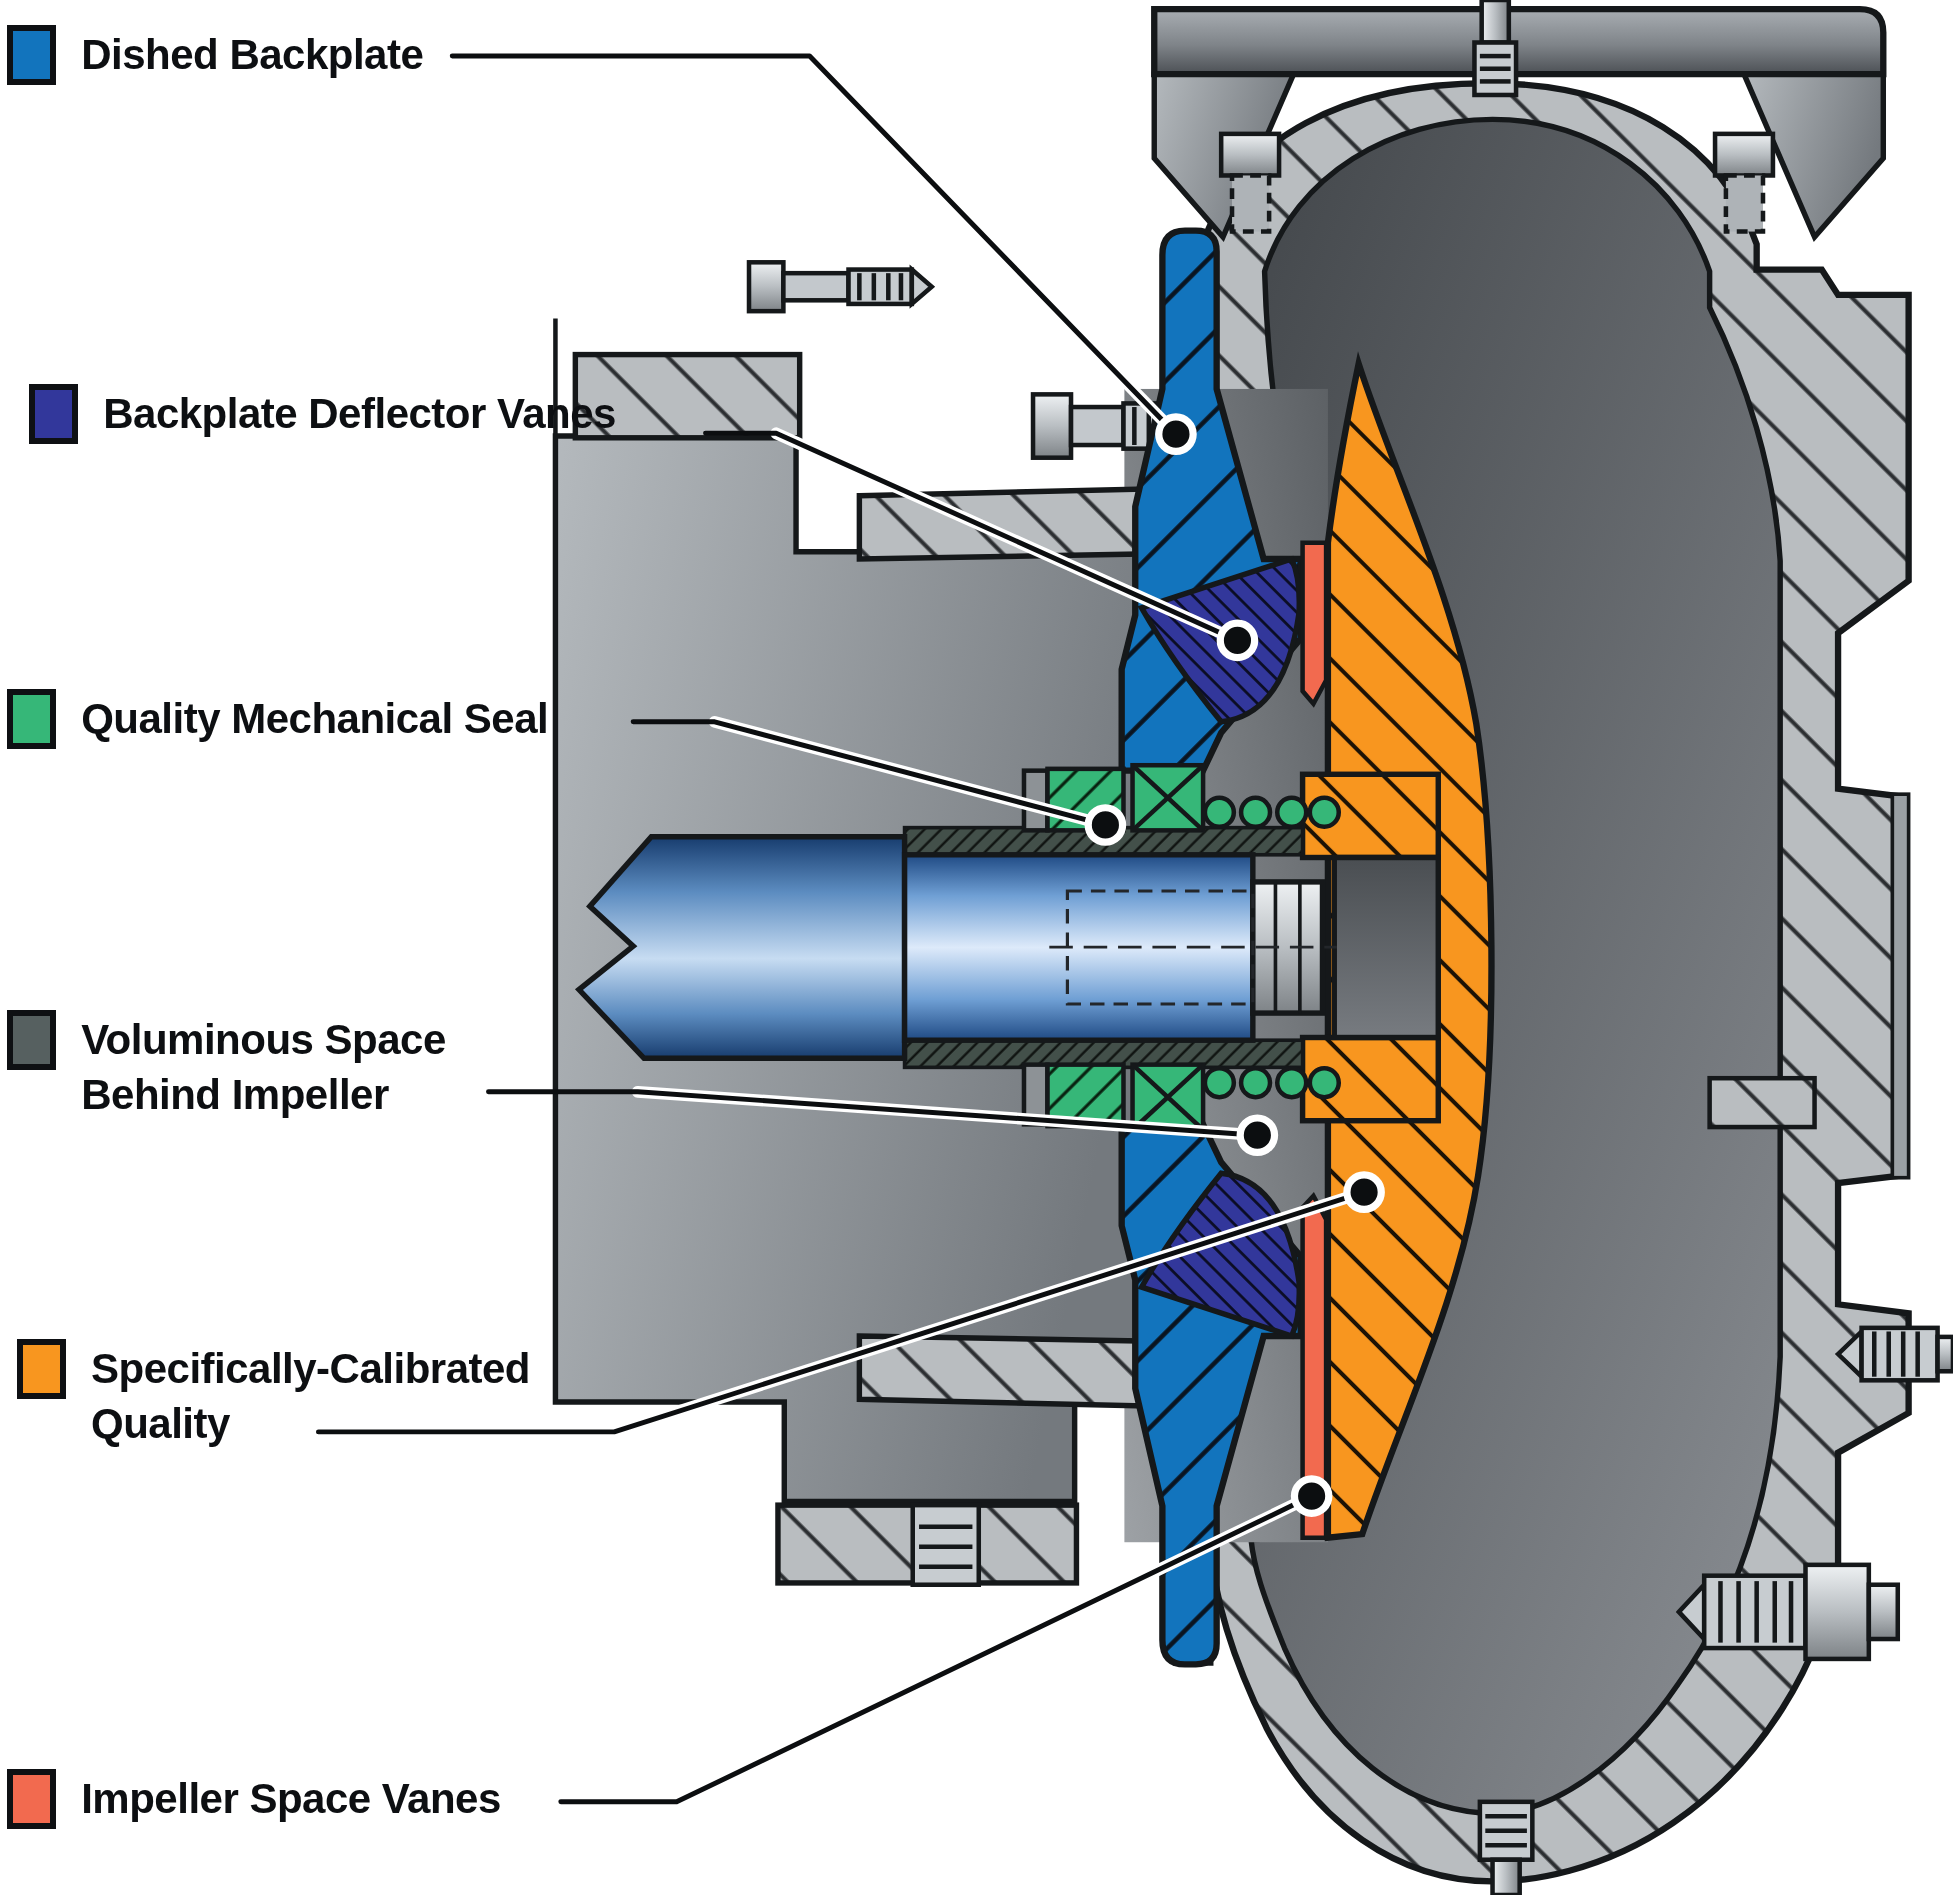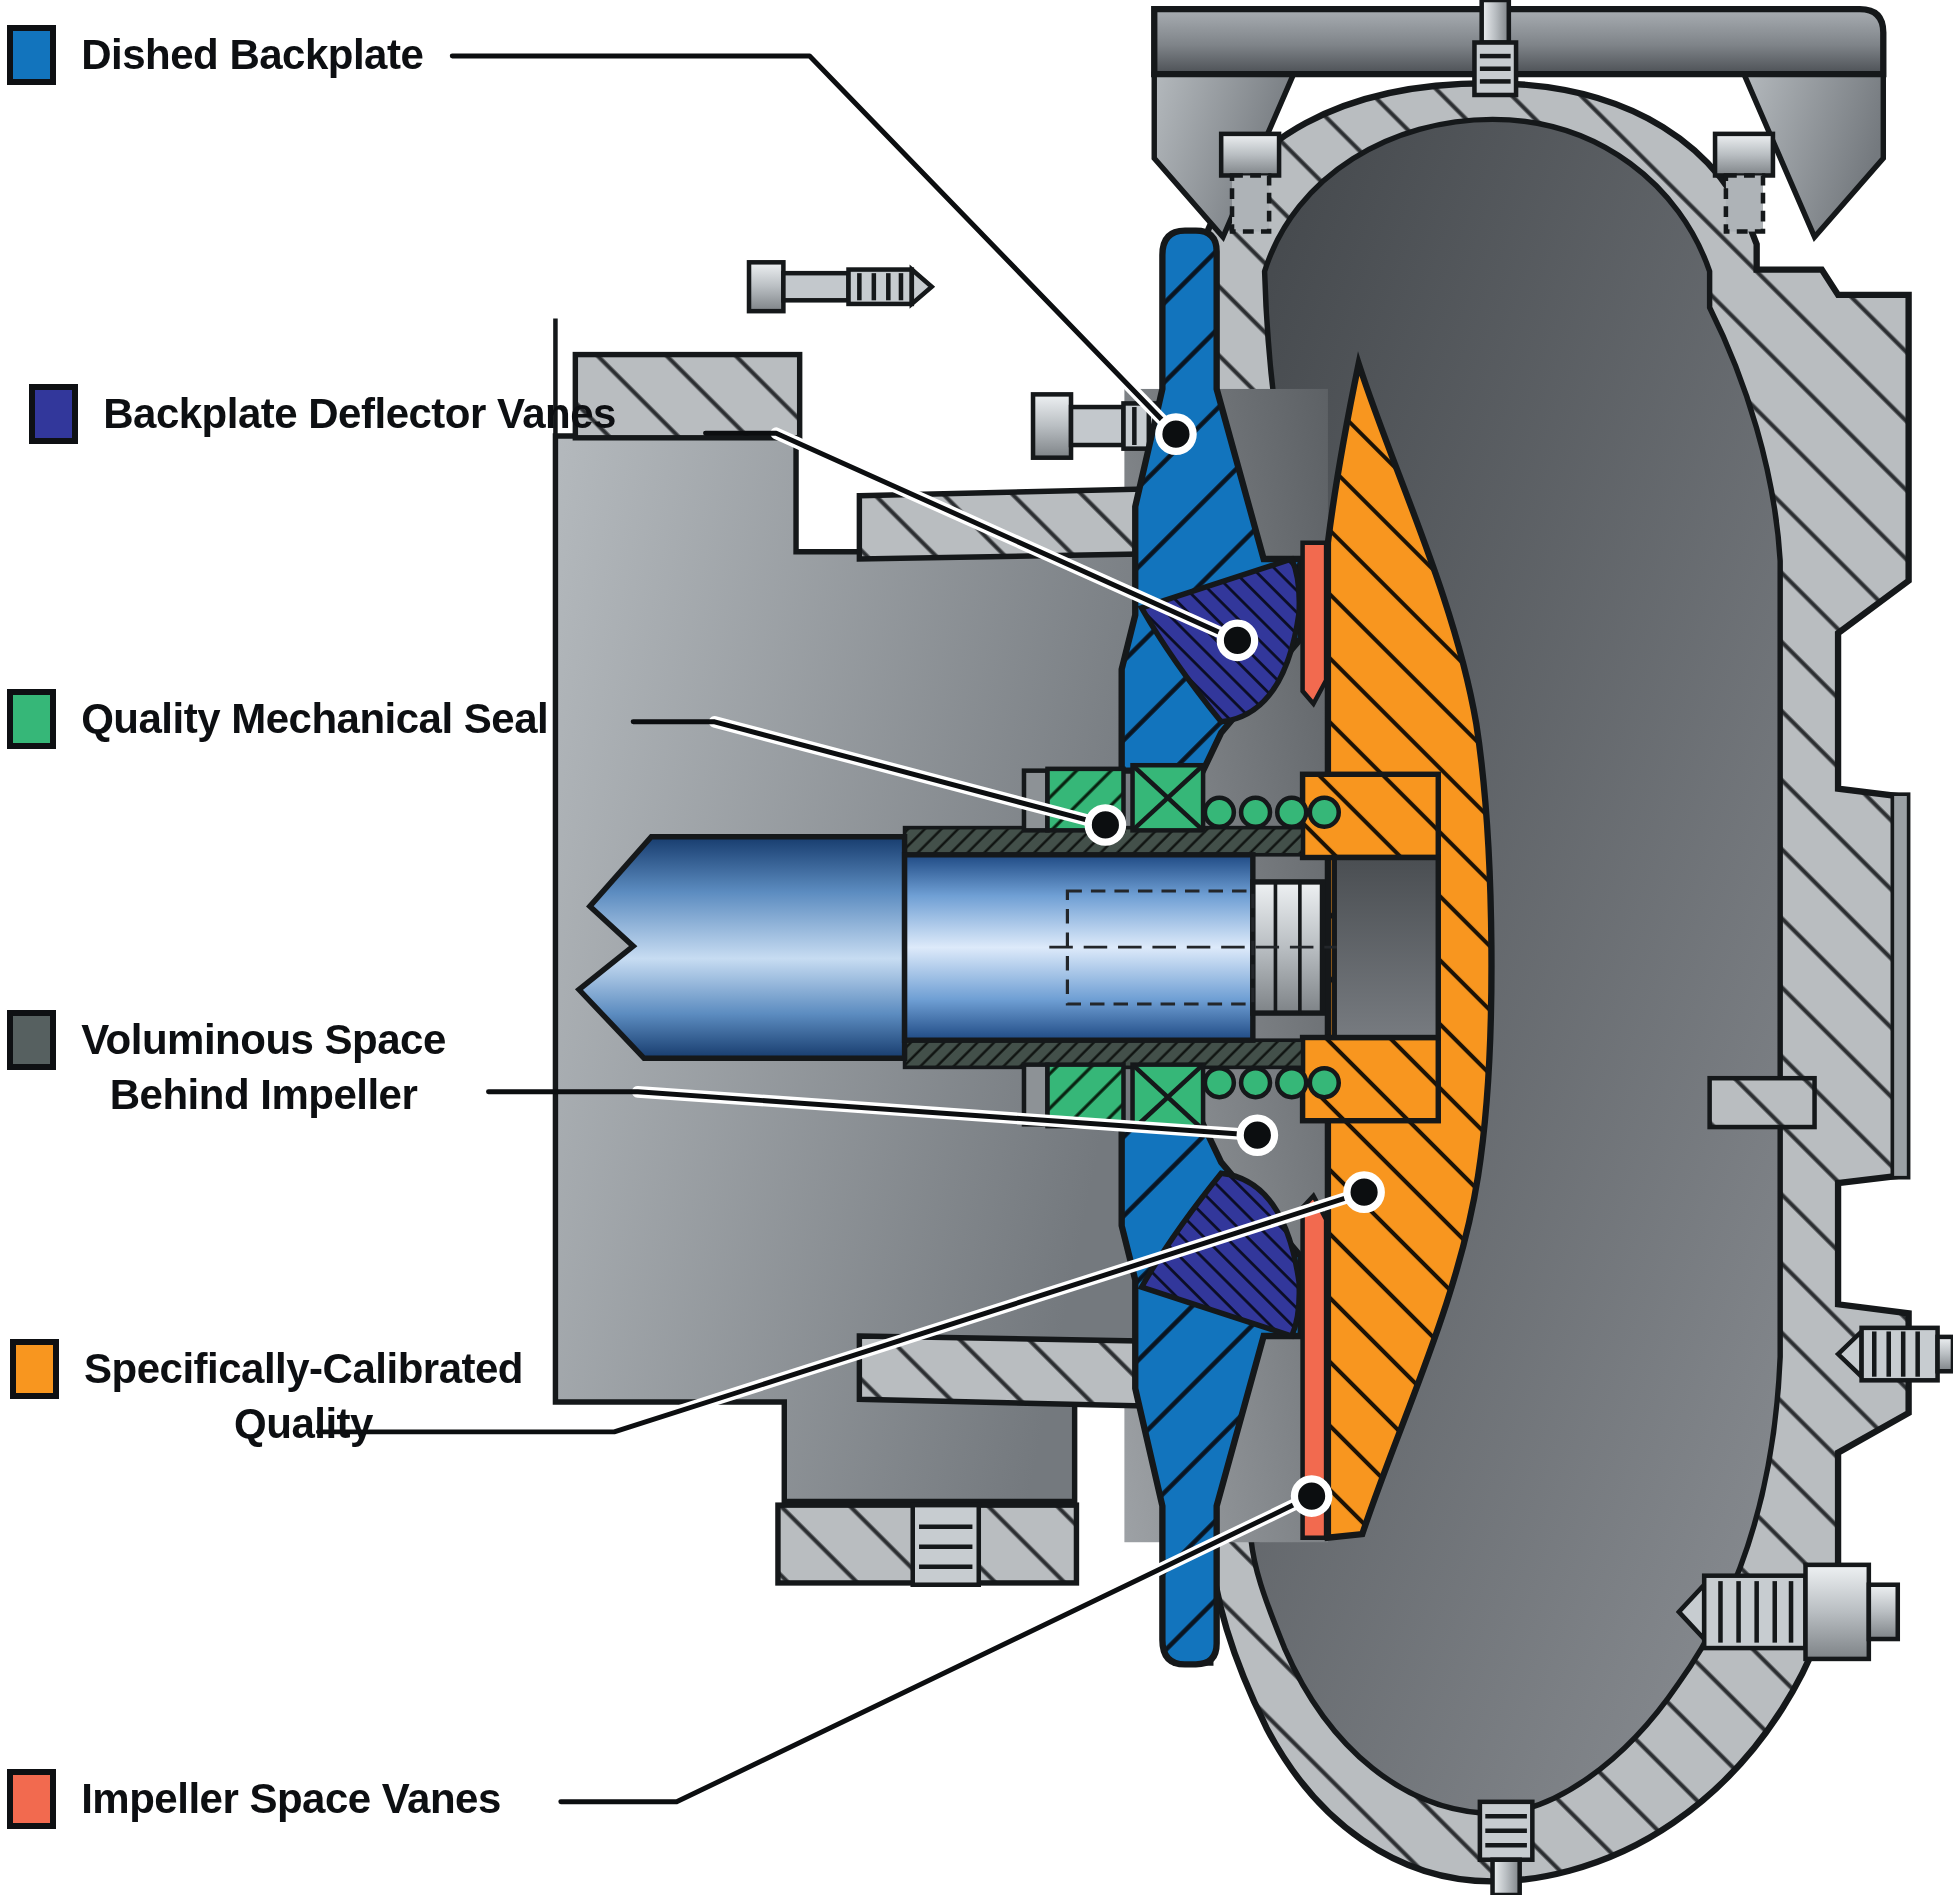--- a/index.html
+++ b/index.html
@@ -1,19 +1,19 @@
 <!DOCTYPE html>
 <html style="font-size:14.5px"><head>
 <meta charset="utf-8">
 <style>
   html,body{margin:0;padding:0;background:#fff;}
   .stage{position:relative;width:1953px;height:1895px;background:#fff;overflow:hidden;
          font-family:"Liberation Sans",sans-serif;}
   .stage svg{position:absolute;left:0;top:0;}
-  .legend-item{position:absolute;display:flex;align-items:flex-start;text-align:center;}
+  .legend-item{position:absolute;display:flex;align-items:flex-start;}
   .sw{width:49px;height:60px;border:6.3px solid #0e1013;box-sizing:border-box;margin-right:25px;flex:none;}
   .lbl{font-size:42px;font-weight:800;color:#0d0f12;line-height:55px;letter-spacing:-0.5px;padding-top:1.8px;white-space:nowrap;}
   .lbl span{display:block;}
 </style>
 </head>
 <body>
 
 <div class="stage">
 
   <svg width="1953" height="1895" viewBox="0 0 2159 2095">
@@ -292,21 +292,21 @@
         <span>Behind Impeller</span>
       </div>
   </div>
   <div class="legend-item" style="left:7.2px;top:689px;">
     <span class="sw" style="background-color: rgb(54, 183, 120);"></span>
     <div class="lbl">
         <span>Quality Mechanical Seal</span>
         <span></span>
       </div>
   </div>
-  <div class="legend-item" style="left:10px;top:1339px;">
+  <div class="legend-item" style="left:17px;top:1339px;">
     <span class="sw" style="background-color: rgb(248, 150, 31);"></span>
     <div class="lbl">
         <span>Specifically-Calibrated</span>
         <span>Quality</span>
       </div>
   </div>
   <div class="legend-item" style="left:7.2px;top:1769px;">
     <span class="sw" style="background-color: rgb(242, 106, 79);"></span>
     <div class="lbl">
         <span>Impeller Space Vanes</span>

